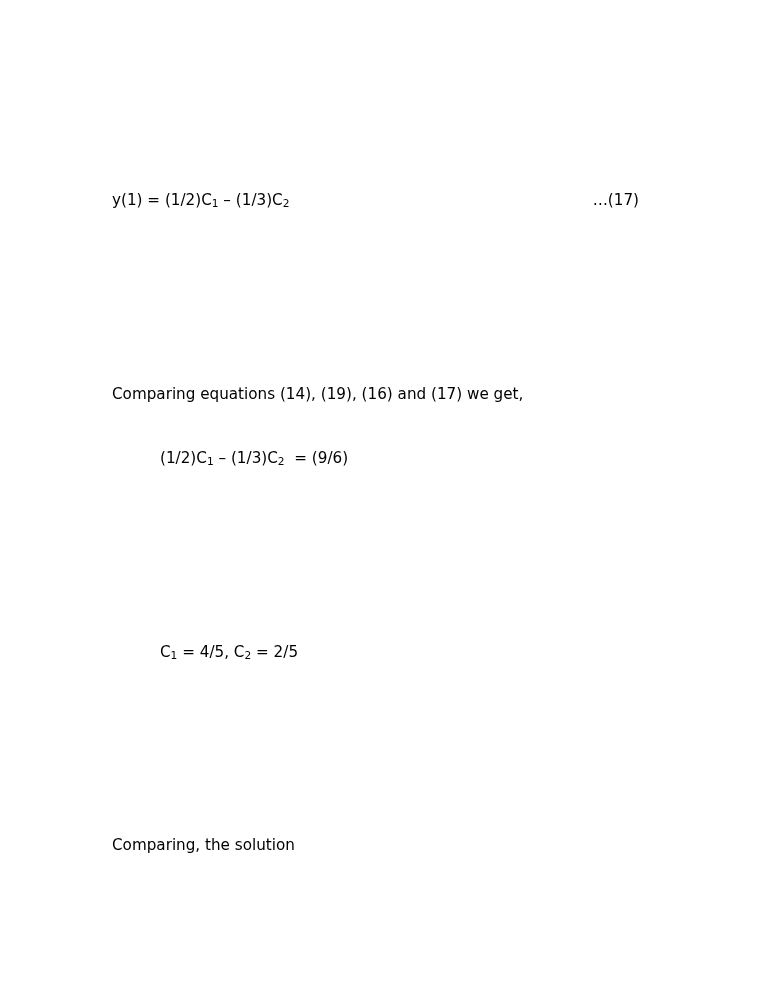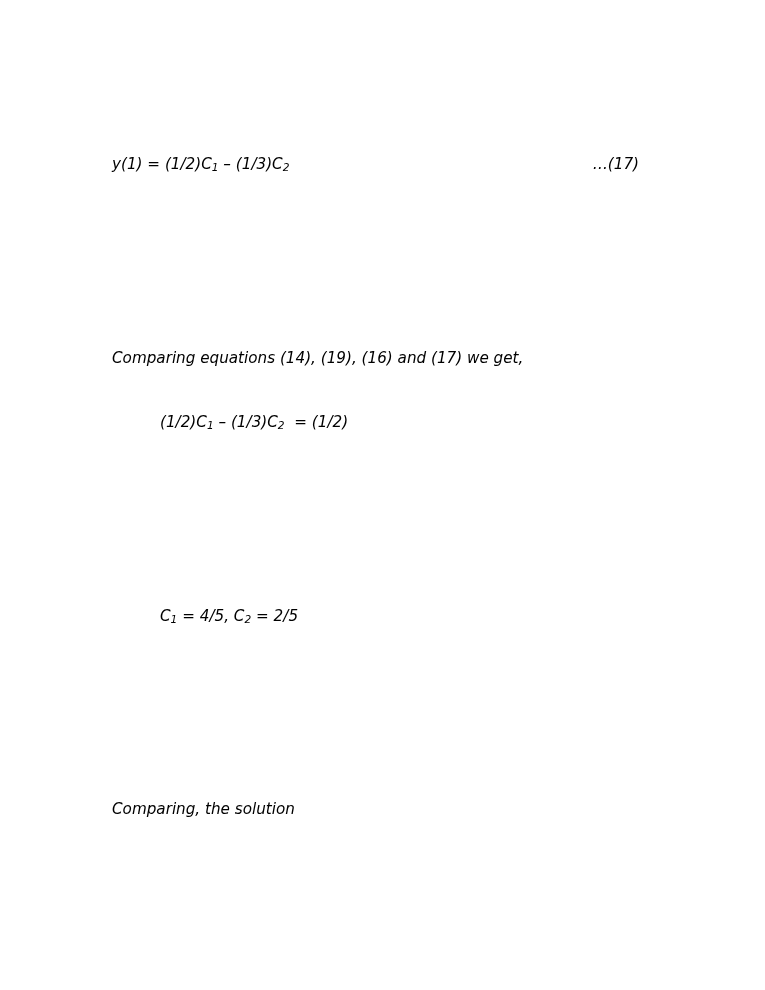--- a/index.html
+++ b/index.html
@@ -14,23 +14,22 @@
     font-family: "DejaVu Sans", "Liberation Sans", sans-serif;
     color: #000000;
     -webkit-font-smoothing: antialiased;
   }
   .page {
     position: relative;
     width: 765px;
     height: 990px;
     background: #ffffff;
     box-sizing: border-box;
-    padding: 68px 104px 0 112px;
+    padding: 104px 104px 0 112px;
     overflow: hidden;
-    font-style: italic;
   }
   .doc {
     font-size: 15.2px;
     line-height: 21.5px;
     white-space: pre-wrap;
   }
   .line {
     white-space: pre;
     min-height: 21.5px;
   }
@@ -63,21 +62,21 @@
     
     <div class="eqn-row">
       <span><span>y(1) = (1/2)C</span><sub>1</sub><span> – (1/3)C</span><sub>2</sub></span>
       <span class="tag">…(17)</span>
     </div>
 
     <div class="blank"></div>
 
     
     <div class="line">Comparing equations (14), (19), (16) and (17) we get,</div>
-    <div class="line indent1"><span>(1/2)C</span><sub>1</sub><span> – (1/3)C</span><sub>2</sub><span>  = (1/2)</span></div>
+    <div class="line indent1"><span>(1/2)C</span><sub>1</sub><span> – (1/3)C</span><sub>2</sub><span>  = (9/6)</span></div>
 
     <div class="blank"></div>
 
     
     <div class="line indent1"><span>C</span><sub>1</sub><span> = 4/5, C</span><sub>2</sub><span> = 2/5</span></div>
 
     <div class="blank"></div>
 
     
     <div class="line">Comparing, the solution</div>

